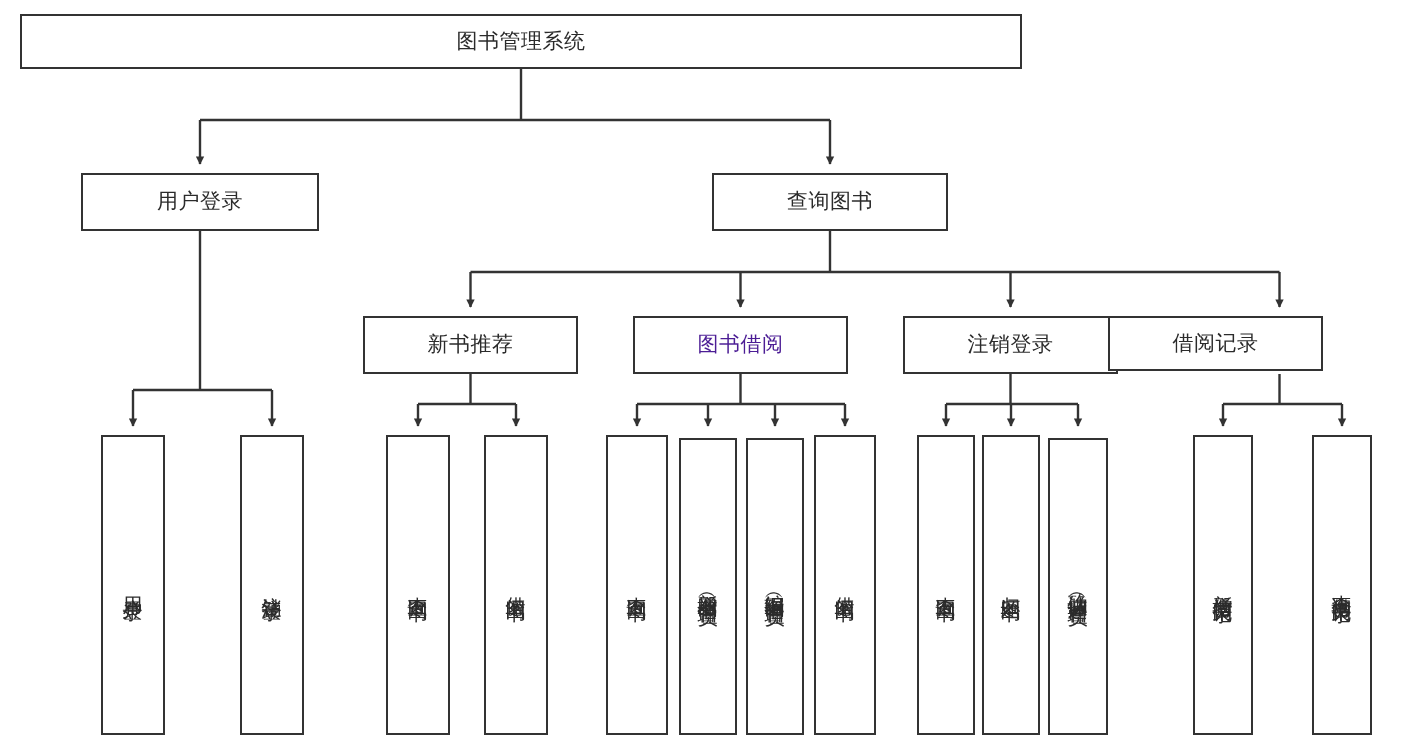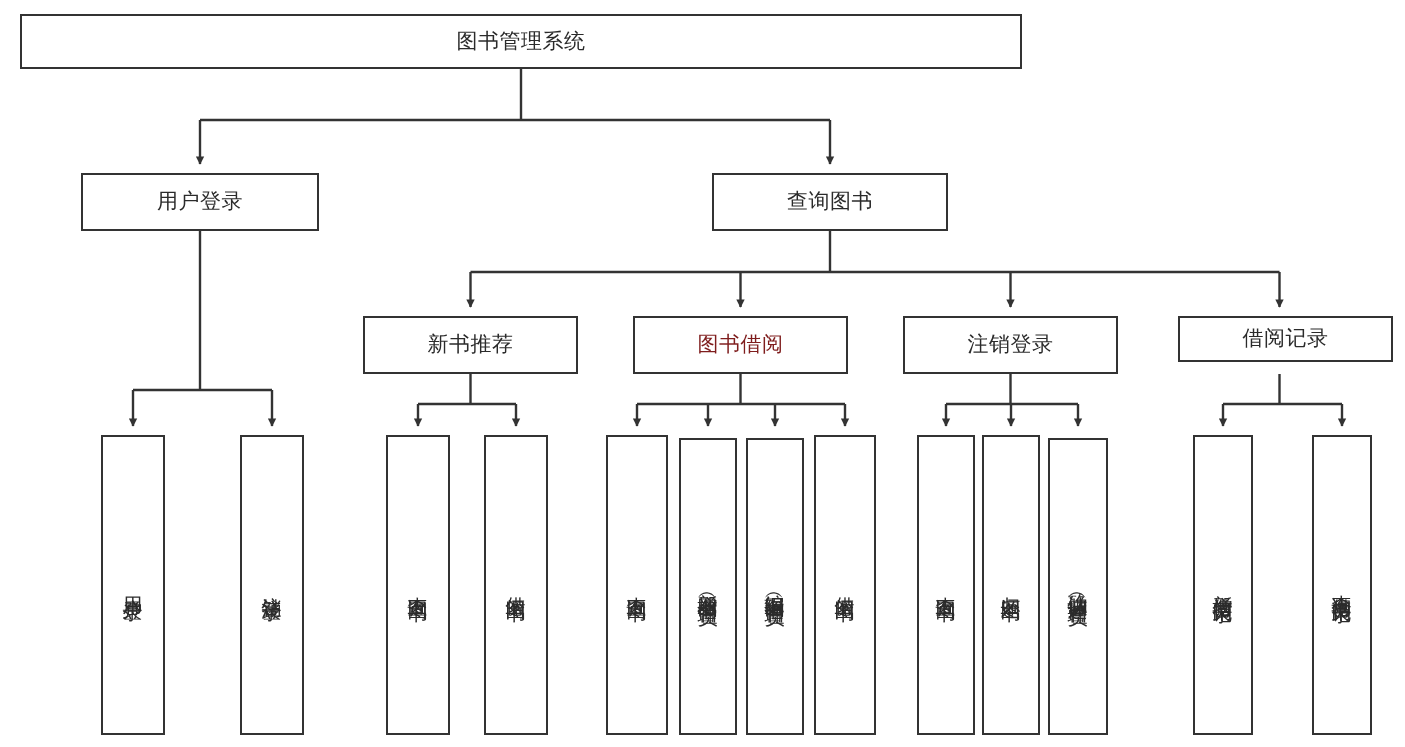--- a/index.html
+++ b/index.html
@@ -118,26 +118,26 @@
       <div class="node-box" style="left: 81px; top: 173px; width: 238px; height: 58px; border-color: rgb(51, 51, 51); background: rgb(255, 255, 255);">
         <span class="node-label" style="color: rgb(43, 43, 43);">用户登录</span>
       </div>
       <div class="node-box" style="left: 712px; top: 173px; width: 236px; height: 58px; border-color: rgb(51, 51, 51); background: rgb(255, 255, 255);">
         <span class="node-label" style="color: rgb(43, 43, 43);">查询图书</span>
       </div>
       <div class="node-box" style="left: 363px; top: 316px; width: 215px; height: 58px; border-color: rgb(51, 51, 51); background: rgb(255, 255, 255);">
         <span class="node-label" style="color: rgb(43, 43, 43);">新书推荐</span>
       </div>
       <div class="node-box" style="left: 633px; top: 316px; width: 215px; height: 58px; border-color: rgb(51, 51, 51); background: rgb(255, 255, 255);">
-        <span class="node-label" style="color: #7f1d1d; font-family: Liberation Serif, serif;">图书借阅</span>
+        <span class="node-label" style="color: #4c1d95; font-family: Liberation Serif, serif;">图书借阅</span>
       </div>
       <div class="node-box" style="left: 903px; top: 316px; width: 215px; height: 58px; border-color: rgb(51, 51, 51); background: rgb(255, 255, 255);">
         <span class="node-label" style="color: rgb(43, 43, 43);">注销登录</span>
       </div>
-      <div class="node-box" style="left: 1178px; top: 316px; width: 215px; height: 46px; border-color: rgb(51, 51, 51); background: rgb(255, 255, 255);">
+      <div class="node-box" style="left: 1108px; top: 316px; width: 215px; height: 55px; border-color: rgb(51, 51, 51); background: rgb(255, 255, 255);">
         <span class="node-label" style="color: rgb(43, 43, 43);">借阅记录</span>
       </div>
       <div class="node-box" style="left: 101px; top: 435px; width: 64px; height: 300px; border-color: rgb(51, 51, 51); background: rgb(255, 255, 255);">
         <span class="node-label vertical" style="color: rgb(43, 43, 43);">用户登录</span>
       </div>
       <div class="node-box" style="left: 240px; top: 435px; width: 64px; height: 300px; border-color: rgb(51, 51, 51); background: rgb(255, 255, 255);">
         <span class="node-label vertical" style="color: rgb(43, 43, 43);">注销登录</span>
       </div>
       <div class="node-box" style="left: 386px; top: 435px; width: 64px; height: 300px; border-color: rgb(51, 51, 51); background: rgb(255, 255, 255);">
         <span class="node-label vertical" style="color: rgb(43, 43, 43);">查询图书</span>

